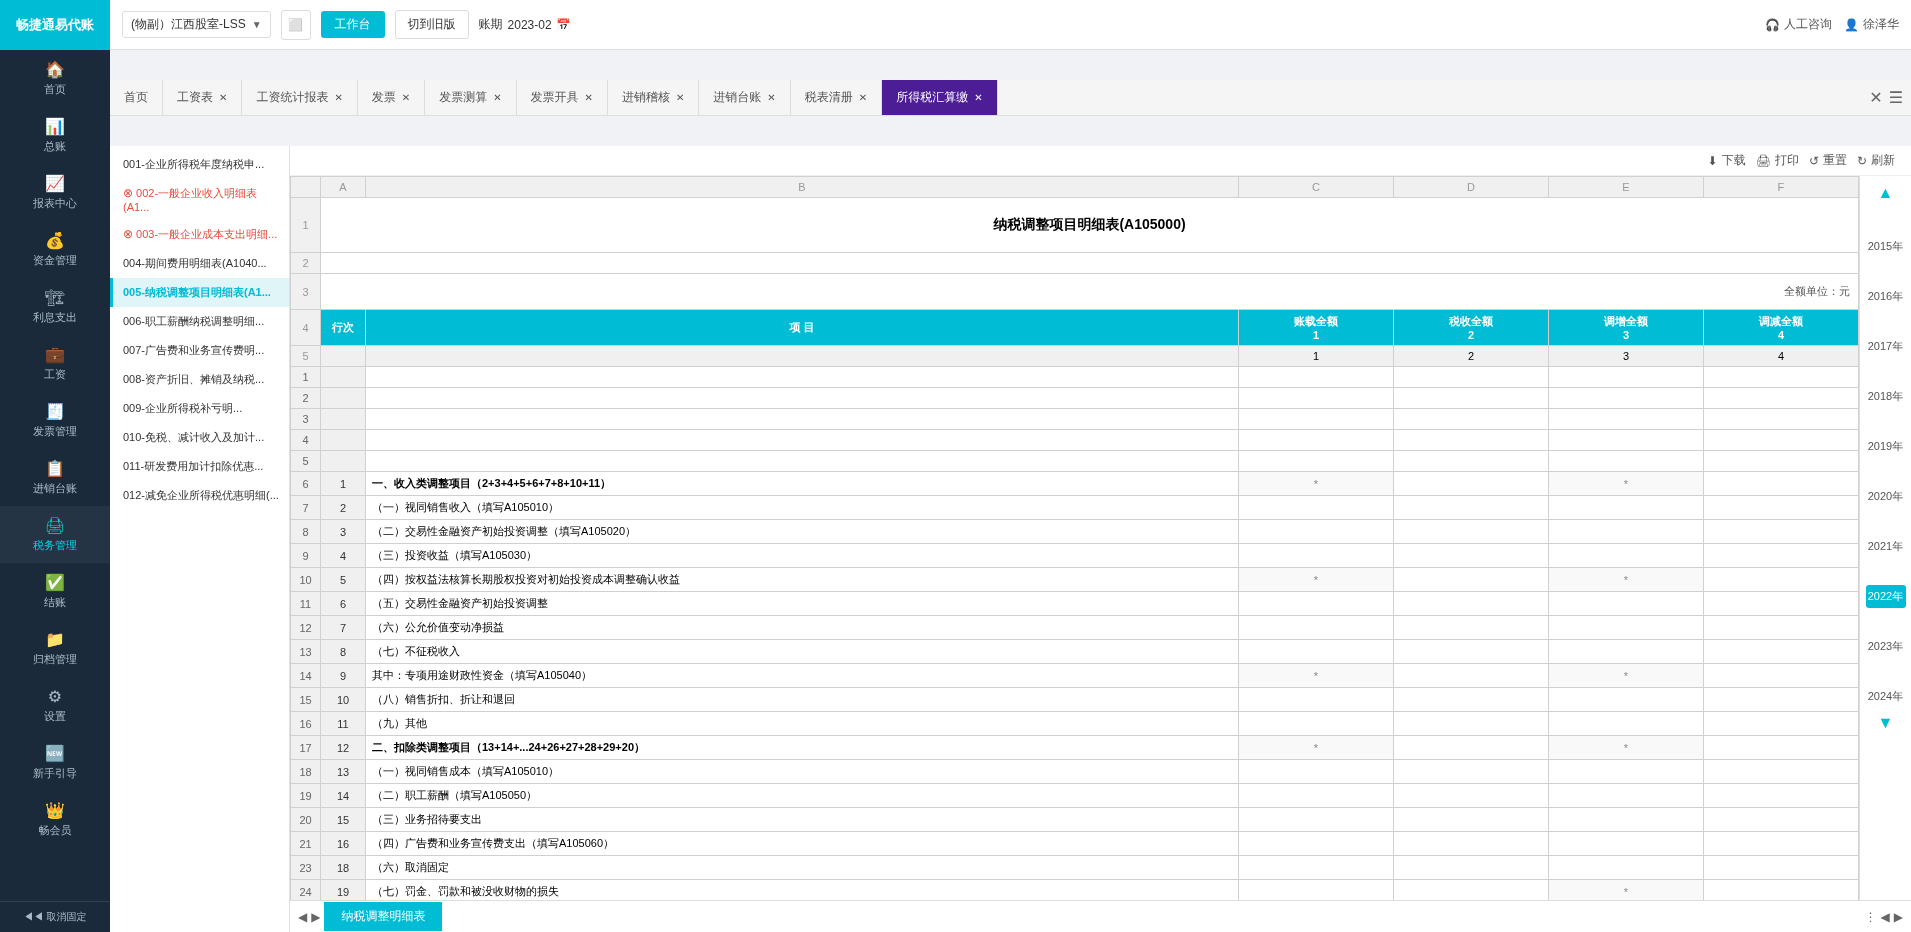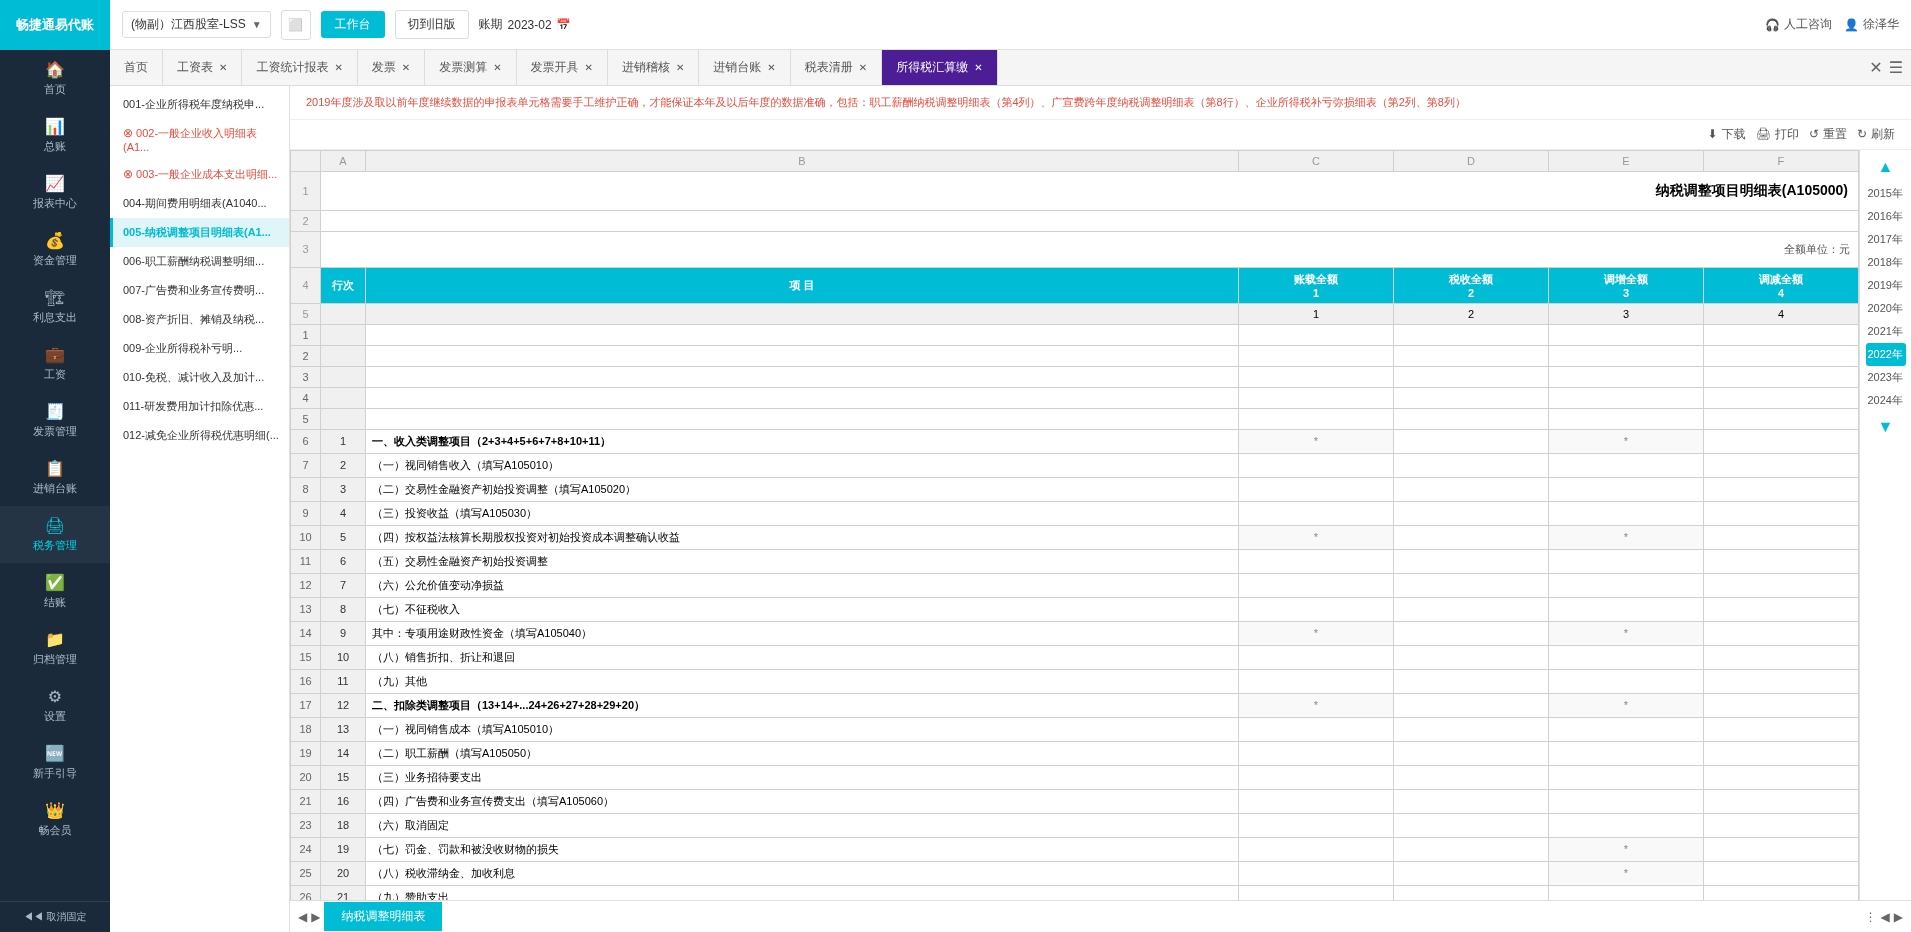--- a/index.html
+++ b/index.html
@@ -8,21 +8,21 @@
     
     .sidebar { width: 110px; background: #1a2a3a; color: #cdd8e3; display: flex; flex-direction: column; flex-shrink: 0; height: 100%; }
     .sidebar-logo { background: #00bcd4; color: white; padding: 12px 8px; text-align: center; font-size: 13px; font-weight: bold; height: 50px; display: flex; align-items: center; justify-content: center; }
     .sidebar-item { display: flex; flex-direction: column; align-items: center; padding: 10px 5px; cursor: pointer; font-size: 11px; color: #aabbc8; gap: 3px; }
     .sidebar-item.active { background: #243444; color: #00d4e8; }
     .sidebar-item .icon { font-size: 16px; }
     .sidebar-bottom { margin-top: auto; }
     .sidebar-fix { color: #aabbc8; font-size: 10px; padding: 8px; text-align: center; border-top: 1px solid #2d3f50; cursor: pointer; }
 
     
-    .main { flex: 1; display: flex; flex-direction: column; overflow: hidden; }
+    .main { flex: 1; display: flex; flex-direction: column; overflow: hidden; gap: 30px; }
 
     
     .topbar { height: 50px; background: white; display: flex; align-items: center; padding: 0 12px; gap: 10px; border-bottom: 1px solid #e0e0e0; flex-shrink: 0; }
     .topbar-company { display: flex; align-items: center; gap: 6px; font-size: 12px; color: #333; border: 1px solid #ddd; padding: 4px 8px; border-radius: 3px; cursor: pointer; }
     .topbar-company .arrow { color: #666; font-size: 10px; }
     .topbar-icon-btn { width: 30px; height: 30px; border: 1px solid #ddd; border-radius: 3px; display: flex; align-items: center; justify-content: center; cursor: pointer; background: white; }
     .topbar-btn { background: #00bcd4; color: white; border: none; padding: 5px 14px; border-radius: 3px; cursor: pointer; font-size: 12px; }
     .topbar-btn-outline { background: white; color: #333; border: 1px solid #ddd; padding: 5px 12px; border-radius: 3px; cursor: pointer; font-size: 12px; }
     .topbar-period { display: flex; align-items: center; gap: 5px; font-size: 12px; color: #333; }
     .topbar-right { margin-left: auto; display: flex; align-items: center; gap: 12px; font-size: 12px; color: #555; }
@@ -54,21 +54,21 @@
 
     
     .toolbar { display: flex; align-items: center; justify-content: flex-end; padding: 6px 16px; gap: 10px; background: white; border-bottom: 1px solid #eee; flex-shrink: 0; }
     .toolbar-btn { display: flex; align-items: center; gap: 4px; font-size: 12px; color: #555; cursor: pointer; }
 
     
     .table-area { flex: 1; overflow: auto; padding: 0; position: relative; }
 
     
     .year-panel { width: 52px; background: white; border-left: 1px solid #e0e0e0; display: flex; flex-direction: column; align-items: center; padding: 4px 0; gap: 2px; flex-shrink: 0; overflow-y: auto; }
-    .year-btn { width: 40px; padding: 4px 2px; text-align: left; font-size: 11px; color: #555; cursor: pointer; border-radius: 3px; }
+    .year-btn { width: 40px; padding: 4px 2px; text-align: center; font-size: 11px; color: #555; cursor: pointer; border-radius: 3px; margin-top: 27px; }
     .year-btn.active { background: #00bcd4; color: white; border-radius: 3px; }
     .year-nav { color: #00bcd4; font-size: 16px; cursor: pointer; padding: 4px; }
 
     
     .sheet-wrap { overflow: auto; height: 100%; }
     .sheet-table { border-collapse: collapse; width: 100%; min-width: 900px; background: white; font-size: 11px; }
     .sheet-table th, .sheet-table td { border: 1px solid #d0d0d0; padding: 4px 6px; white-space: nowrap; }
     .sheet-table .col-hang { width: 45px; text-align: center; background: #f0f0f0; color: #333; font-weight: normal; }
     .sheet-table .col-row-num { width: 30px; text-align: center; background: #f0f0f0; color: #666; font-size: 11px; }
 
@@ -236,21 +236,20 @@
         <div class="left-item"><span>007-广告费和业务宣传费明...</span></div>
         <div class="left-item"><span>008-资产折旧、摊销及纳税...</span></div>
         <div class="left-item"><span>009-企业所得税补亏明...</span></div>
         <div class="left-item"><span>010-免税、减计收入及加计...</span></div>
         <div class="left-item"><span>011-研发费用加计扣除优惠...</span></div>
         <div class="left-item"><span>012-减免企业所得税优惠明细(...</span></div>
       </div>
 
     <div class="right-main">
 
-      <div class="notice">2019年度涉及取以前年度继续数据的申报表单元格需要手工维护正确，才能保证本年及以后年度的数据准确，包括：职工薪酬纳税调整明细表（第4列）、广宣费跨年度纳税调整明细表（第8行）、企业所得税补亏弥损细表（第2列、第8列）</div>
 
       <div class="toolbar">
         <div class="toolbar-btn">
           <span>⬇</span>
           <span>下载</span>
         </div>
         <div class="toolbar-btn">
           <span>🖨</span>
           <span>打印</span>
         </div>
@@ -272,21 +271,21 @@
                   <td class="rn-header" style="background:#f0f0f0;border:1px solid #d0d0d0;"></td>
                   <td class="rn-header" style="text-align:center;background:#f0f0f0;">A</td>
                   <td class="rn-header" style="text-align:center;background:#f0f0f0;">B</td>
                   <td class="rn-header" style="text-align:center;background:#f0f0f0;">C</td>
                   <td class="rn-header" style="text-align:center;background:#f0f0f0;">D</td>
                   <td class="rn-header" style="text-align:center;background:#f0f0f0;">E</td>
                   <td class="rn-header" style="text-align:center;background:#f0f0f0;">F</td>
                 </tr>
                 <tr>
                   <td class="rn-header">1</td>
-                  <td colspan="6" class="title-row" style="text-align:right;font-weight:bold;font-size:14px;padding:10px;">纳税调整项目明细表(A105000)</td>
+                  <td colspan="6" class="title-row" style="text-align:center;font-weight:bold;font-size:14px;padding:18px;">纳税调整项目明细表(A105000)</td>
                 </tr>
                 <tr>
                   <td class="rn-header">2</td>
                   <td colspan="6" style="padding:6px;"></td>
                 </tr>
                 <tr>
                   <td class="rn-header">3</td>
                   <td colspan="6" style="text-align:right;font-size:11px;color:#555;padding:10px 8px;">全额单位：元</td>
                 </tr>
                 <tr class="header-row">

